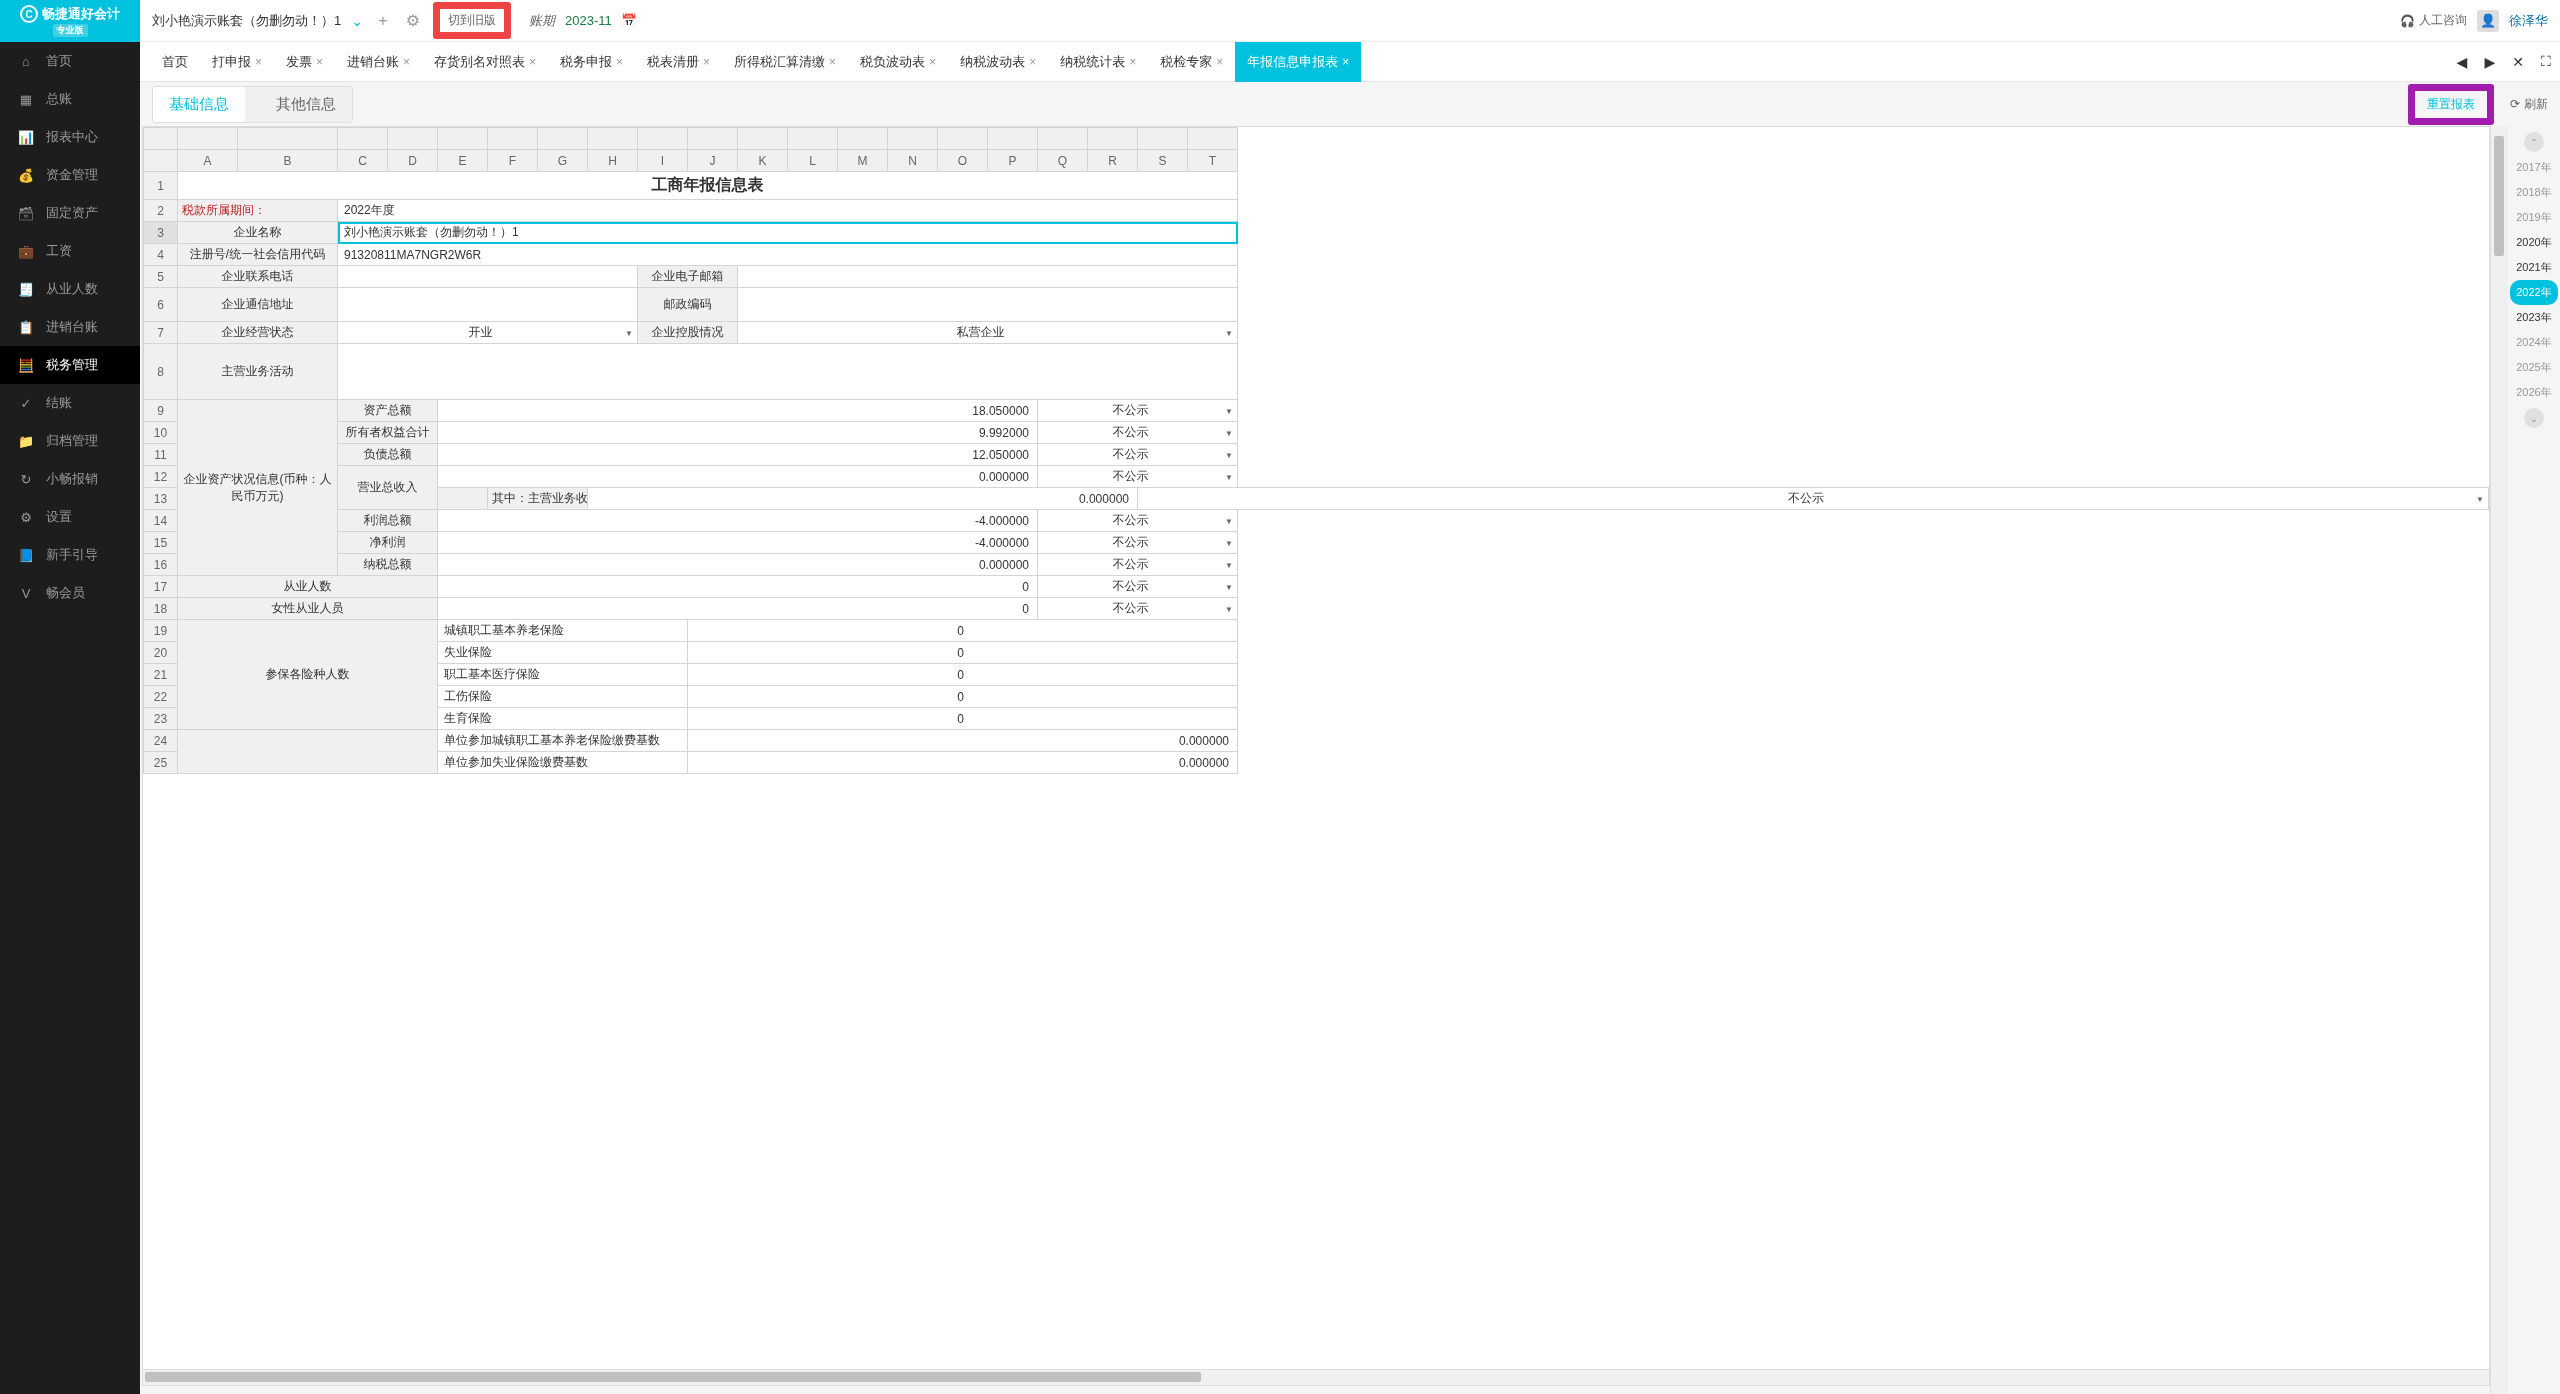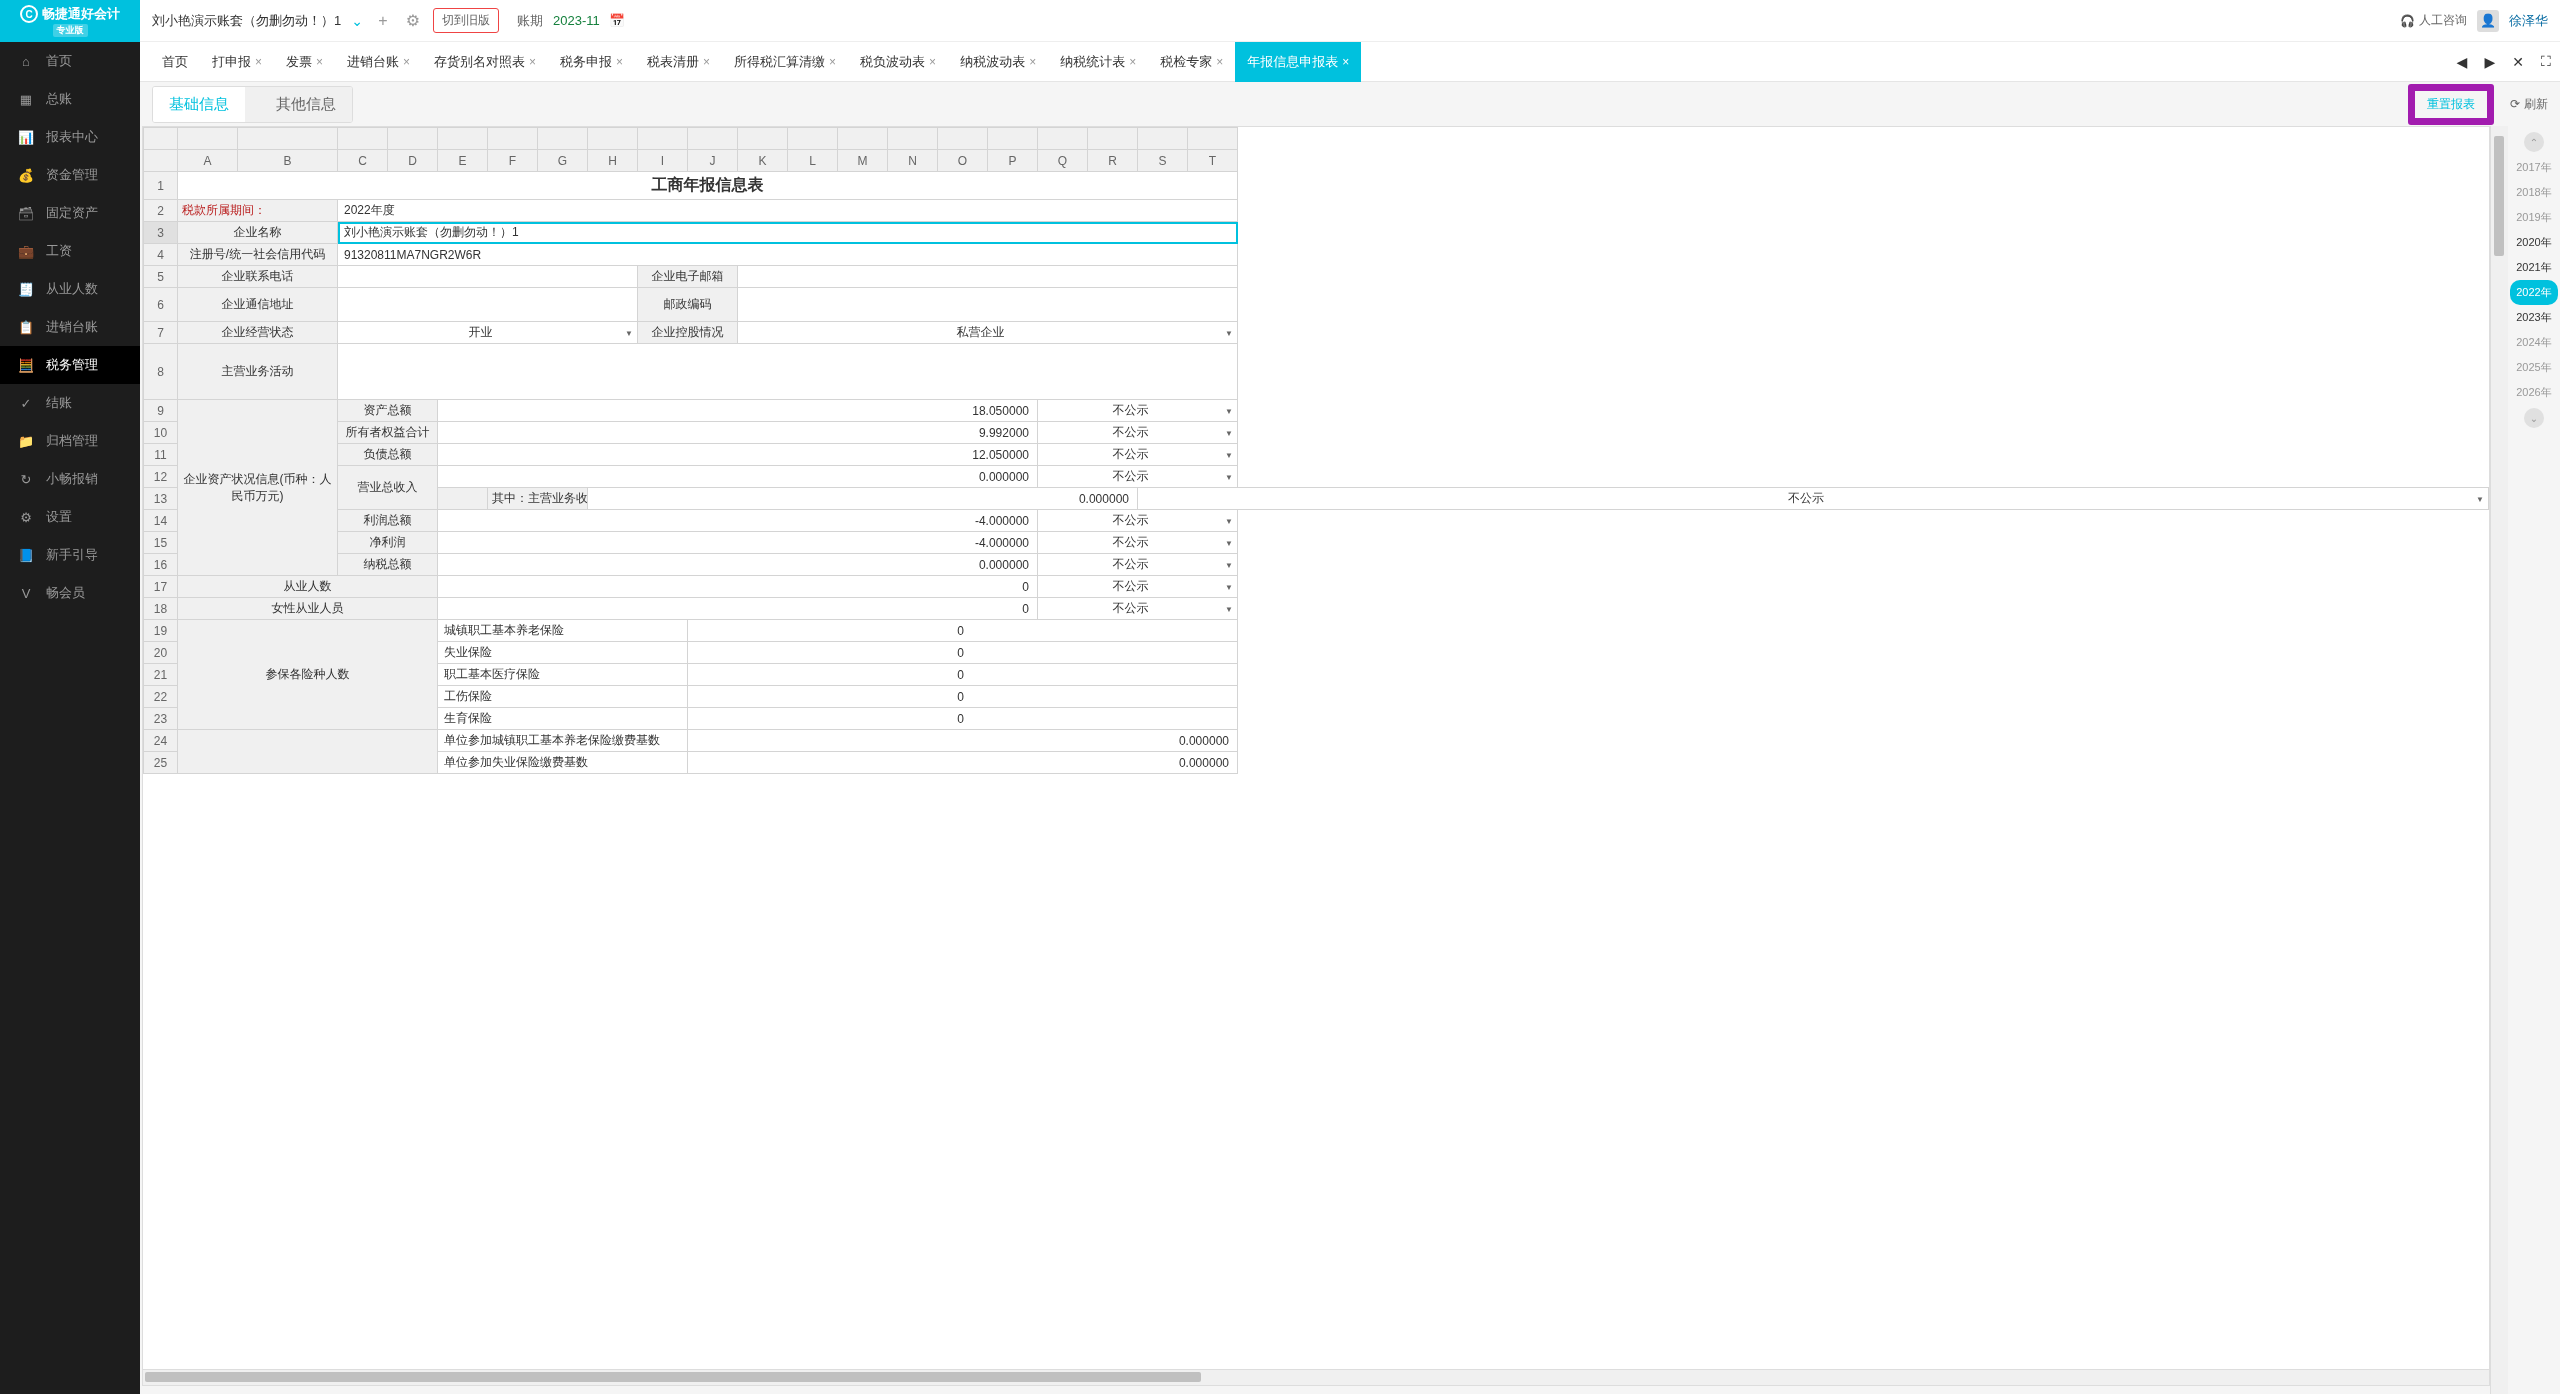--- a/index.html
+++ b/index.html
@@ -15,22 +15,22 @@
 .nav-item { display: flex; align-items: center; height: 38px; padding: 0 18px; gap: 12px; cursor: pointer; font-size: 13px; }
 .nav-item.active { background: #000; color: #fff; }
 .nav-icon { width: 16px; height: 16px; display: flex; align-items: center; justify-content: center; }
 
 
 .main { flex: 1; display: flex; flex-direction: column; min-width: 0; }
 .topbar { height: 42px; display: flex; align-items: center; padding: 0 12px; gap: 10px; border-bottom: 1px solid #eee; }
 .account-name { color: #333; }
 .chev { color: #00c1de; font-size: 14px; cursor: pointer; }
 .icon-btn { width: 20px; height: 20px; display: flex; align-items: center; justify-content: center; color: #999; cursor: pointer; font-size: 16px; }
-.old-ver { border: 1px solid #ef4444; color: #666; padding: 3px 8px; border-radius: 3px; font-size: 12px; cursor: pointer; }
-.period-label { color: #666; margin-left: 8px; }
+.old-ver { border: 7px solid #ef4444; color: #666; padding: 3px 8px; border-radius: 3px; font-size: 12px; cursor: pointer; }
+.period-label { color: #666; margin-left: 8px; font-style: italic; }
 .period-val { color: #15803d; }
 .cal-icon { color: #00c1de; cursor: pointer; }
 .topbar-spacer { flex: 1; }
 .support { display: flex; align-items: center; gap: 4px; color: #666; cursor: pointer; font-size: 12px; }
 .avatar { width: 22px; height: 22px; background: #ddd; border-radius: 3px; display: flex; align-items: center; justify-content: center; color: #999; }
 .username { color: #0369a1; }
 
 
 .tabs { height: 40px; display: flex; align-items: center; padding-left: 10px; border-bottom: 1px solid #e5e5e5; background: #fff; }
 .tab { padding: 0 12px; height: 40px; display: flex; align-items: center; gap: 4px; cursor: pointer; color: #333; white-space: nowrap; font-size: 13px; }

